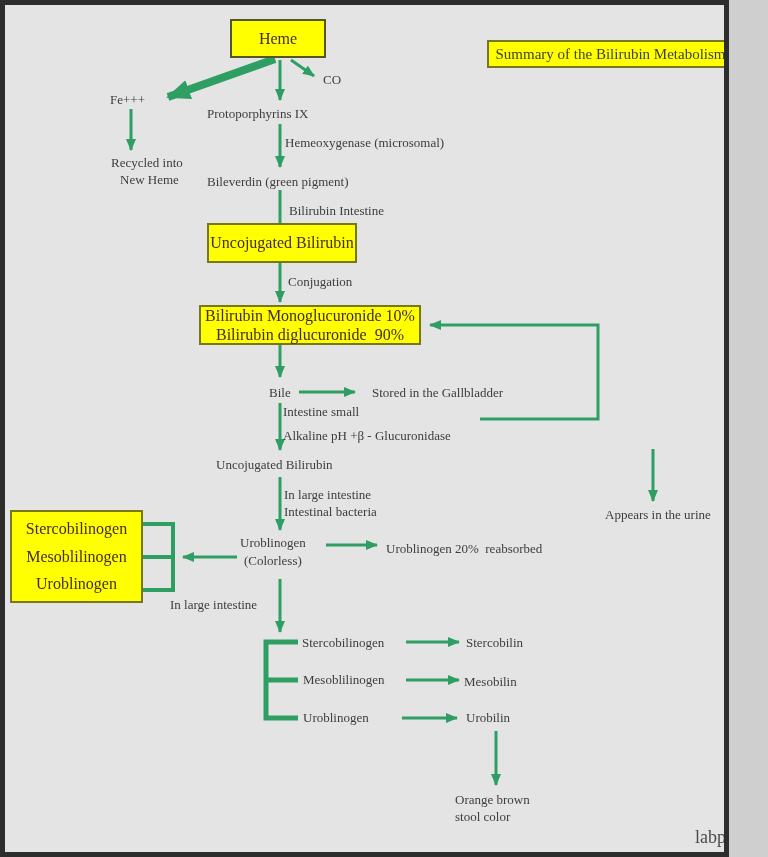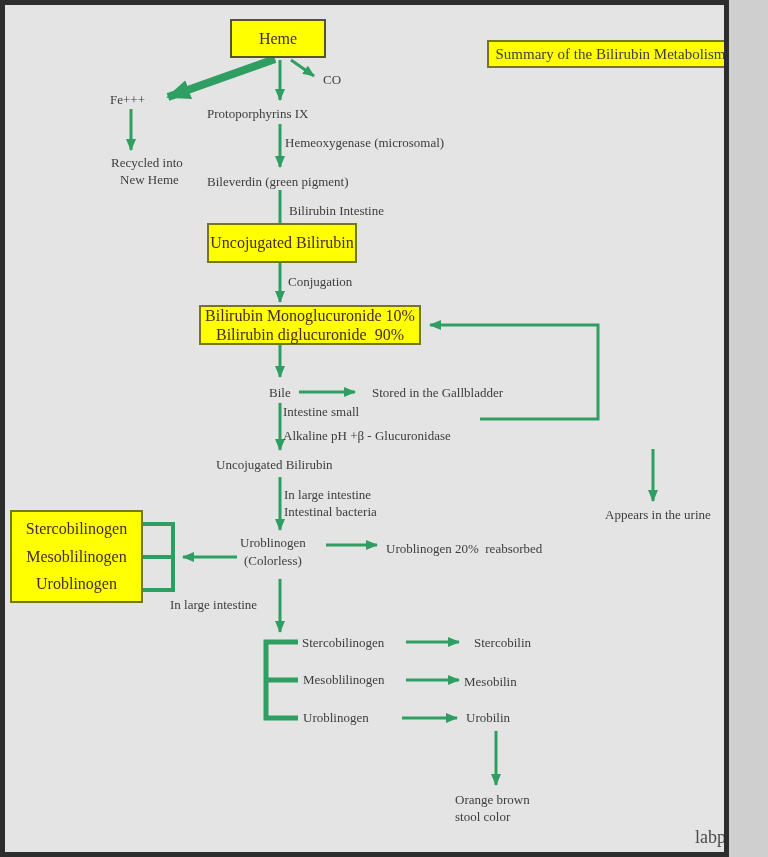--- a/index.html
+++ b/index.html
@@ -153,21 +153,21 @@
   <div class="lbl" style="left:605px;top:506px;">Appears in the urine</div>
   <div class="lbl" style="left:216px;top:456px;">Uncojugated Bilirubin</div>
   <div class="lbl" style="left:284px;top:486px;">In large intestine</div>
   <div class="lbl" style="left:284px;top:503px;">Intestinal bacteria</div>
   <div class="lbl" style="left:240px;top:534px;">Uroblinogen</div>
   <div class="lbl" style="left:244px;top:552px;text-align:center;">(Colorless)</div>
   <div class="lbl" style="left:386px;top:540px;">Uroblinogen 20%  reabsorbed</div>
   <div class="lbl" style="left:170px;top:596px;">In large intestine</div>
 
   <div class="lbl" style="left:302px;top:634px;">Stercobilinogen</div>
-  <div class="lbl" style="left:466px;top:634px;margin-left:8px;">Stercobilin</div>
+  <div class="lbl" style="left:466px;top:634px;">Stercobilin</div>
   <div class="lbl" style="left:303px;top:671px;">Mesoblilinogen</div>
   <div class="lbl" style="left:464px;top:673px;">Mesobilin</div>
   <div class="lbl" style="left:303px;top:709px;">Uroblinogen</div>
   <div class="lbl" style="left:466px;top:709px;">Urobilin</div>
 
   <div class="lbl" style="left:455px;top:791px;">Orange brown</div>
   <div class="lbl" style="left:455px;top:808px;">stool color</div>
 
   <div class="lbl watermark" style="left:695px;top:829px;">labpedia.net</div>
 </div>

